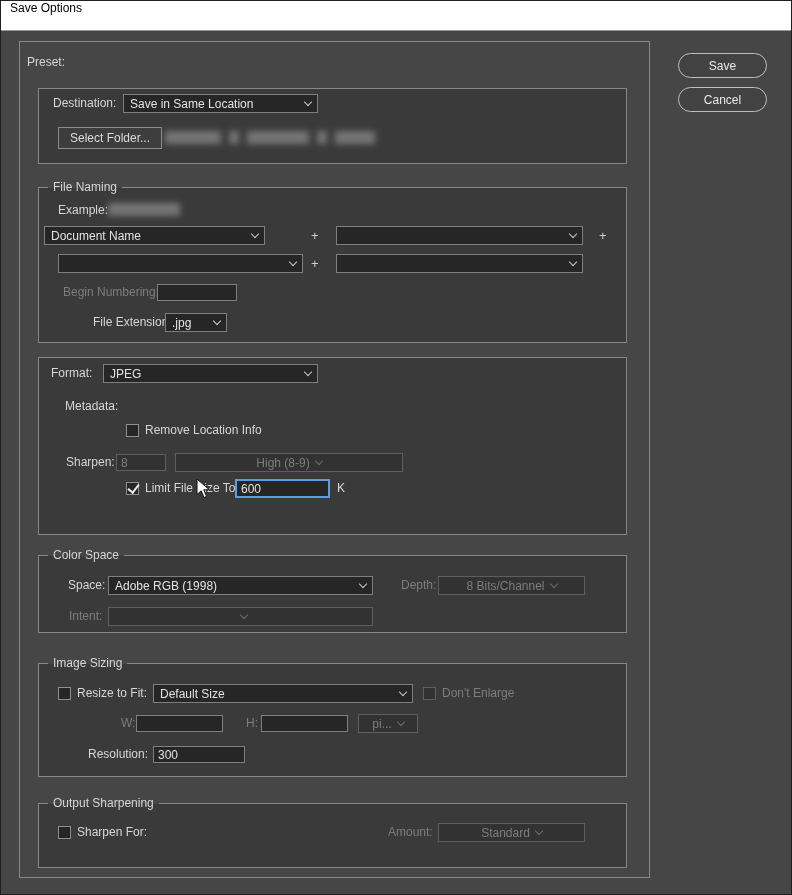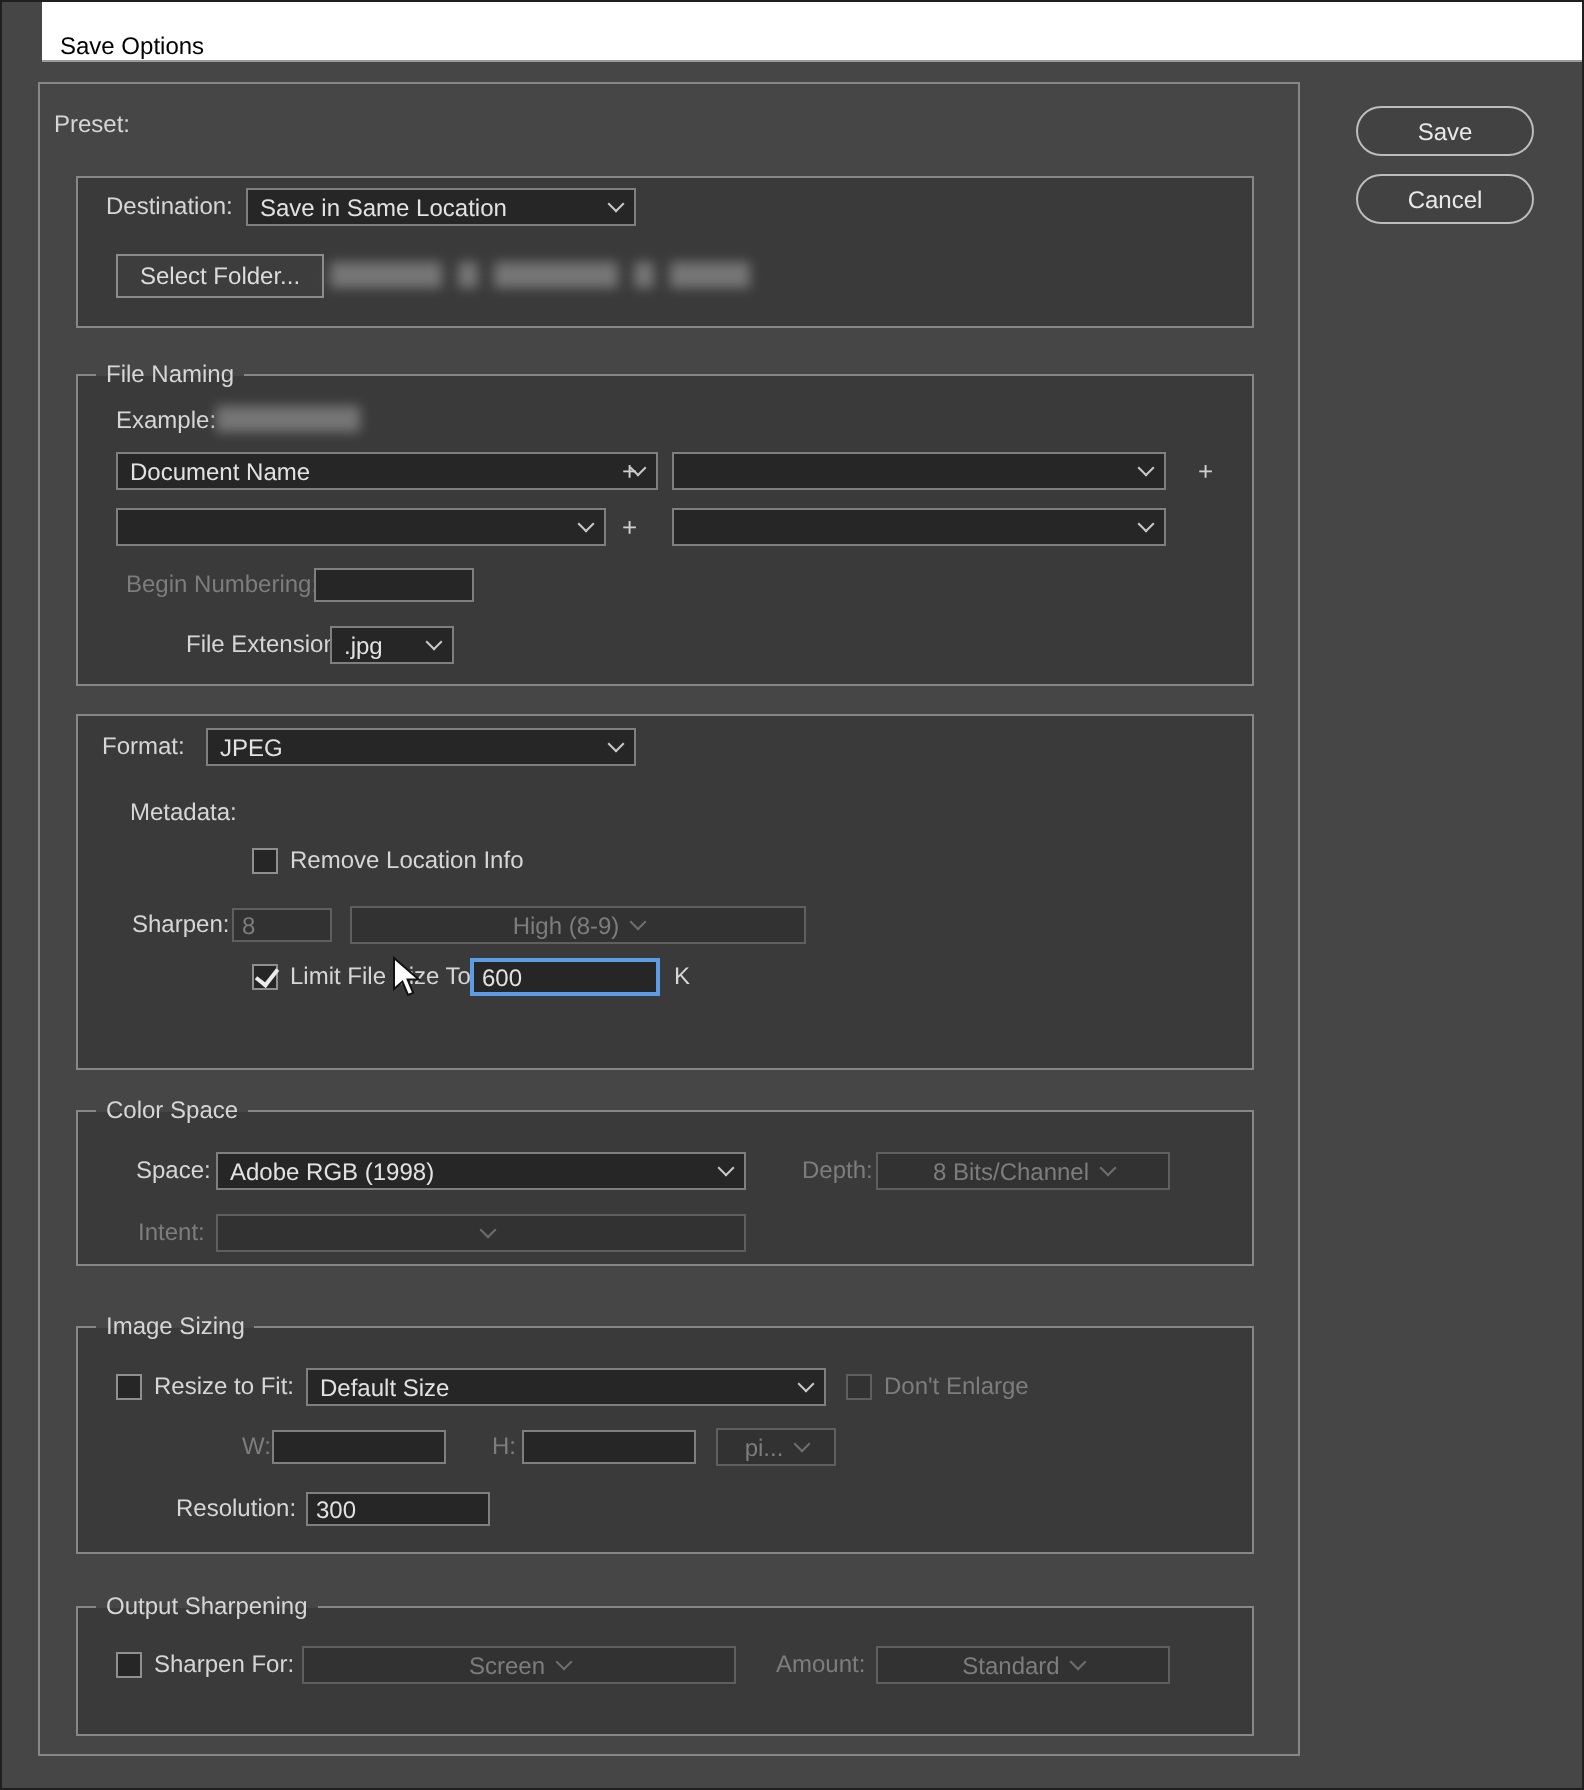--- a/index.html
+++ b/index.html
@@ -1,20 +1,20 @@
 <!DOCTYPE html>
 <html><head>
 <meta charset="utf-8">
 <style>
   * { margin:0; padding:0; box-sizing:border-box; }
   html,body { background:#2a2a2a; font-family:"Liberation Sans", sans-serif; }
   .dialog { position:relative; width:792px; height:895px; background:#464646;
             border:1px solid #1f1f1f; overflow:hidden; font-size:12px; color:#d6d6d6; }
-  .titlebar { height:30px; background:#ffffff; color:#000; display:flex; align-items:flex-end;
-              padding-left:9px; font-size:12px; border-bottom:1px solid #9a9a9a;margin-left:20px; }
+  .titlebar { height:30px; background:#ffffff; color:#000; display:flex; align-items:flex-start;
+              padding-left:9px; font-size:12px; border-bottom:1px solid #9a9a9a; }
   .outer { position:absolute; left:18px; top:40px; width:631px; height:837px; border:1px solid #878787; }
   .grp { position:absolute; left:18px; width:589px; background:#3a3a3a; border:1px solid #878787; }
   .legend { position:absolute; top:-8px; left:9px; height:15px; line-height:15px; padding:0 5px;
             background:linear-gradient(180deg,#464646 0 8px,#3a3a3a 8px 100%);
             color:#d6d6d6; white-space:nowrap; }
   .lbl { position:absolute; height:19px; line-height:19px; color:#d6d6d6; white-space:nowrap; }
   .dim { color:#7d7d7d; }
   .dd { position:absolute; height:19px; background:#262626; border:1px solid #7f7f7f; color:#e2e2e2;
         display:flex; align-items:center; justify-content:space-between; gap:6px; padding:0 6px; }
   .dd .val { overflow:hidden; white-space:nowrap; }
@@ -70,21 +70,21 @@
       </div>
     </div>
 
     <div class="grp" style="top:145px;height:156px">
       <span class="legend">File Naming</span>
       <span class="lbl" style="left:19px;top:13px">Example:</span>
       <div class="redact" style="left:69px;top:15px">
         <i style="width:72px"></i>
       </div>
 
-      <div class="dd" style="left:19px;top:38px;width:271px">
+      <div class="dd" style="left:5px;top:38px;width:221px">
         <span class="val">Document Name</span>
         <span class="chev"></span>
       </div>
       <span class="plus" style="left:272px;top:38px">+</span>
       <div class="dd" style="left:297px;top:38px;width:247px">
         <span class="val"></span>
         <span class="chev"></span>
       </div>
       <span class="plus" style="left:560px;top:38px">+</span>
 
@@ -173,24 +173,20 @@
       </div>
 
       <span class="lbl" style="left:49px;top:81px">Resolution:</span>
       <input class="inp" style="left: 114px; top: 82px; width: 92px;" value="300">
     </div>
 
     <div class="grp" style="top:761px;height:65px">
       <span class="legend">Output Sharpening</span>
       <div class="cb" style="left:19px;top:22px"></div>
       <span class="lbl" style="left:38px;top:19px">Sharpen For:</span>
-      <div class="dd disabled" style="left:112px;top:19px;width:217px">
-        <span class="val">Screen</span>
-        <span class="chev"></span>
-      </div>
       <span class="lbl dim" style="left:349px;top:19px">Amount:</span>
       <div class="dd disabled" style="left:399px;top:19px;width:147px">
         <span class="val">Standard</span>
         <span class="chev"></span>
       </div>
     </div>
 
   </div>
 
   <div class="pill" style="top:52px">

